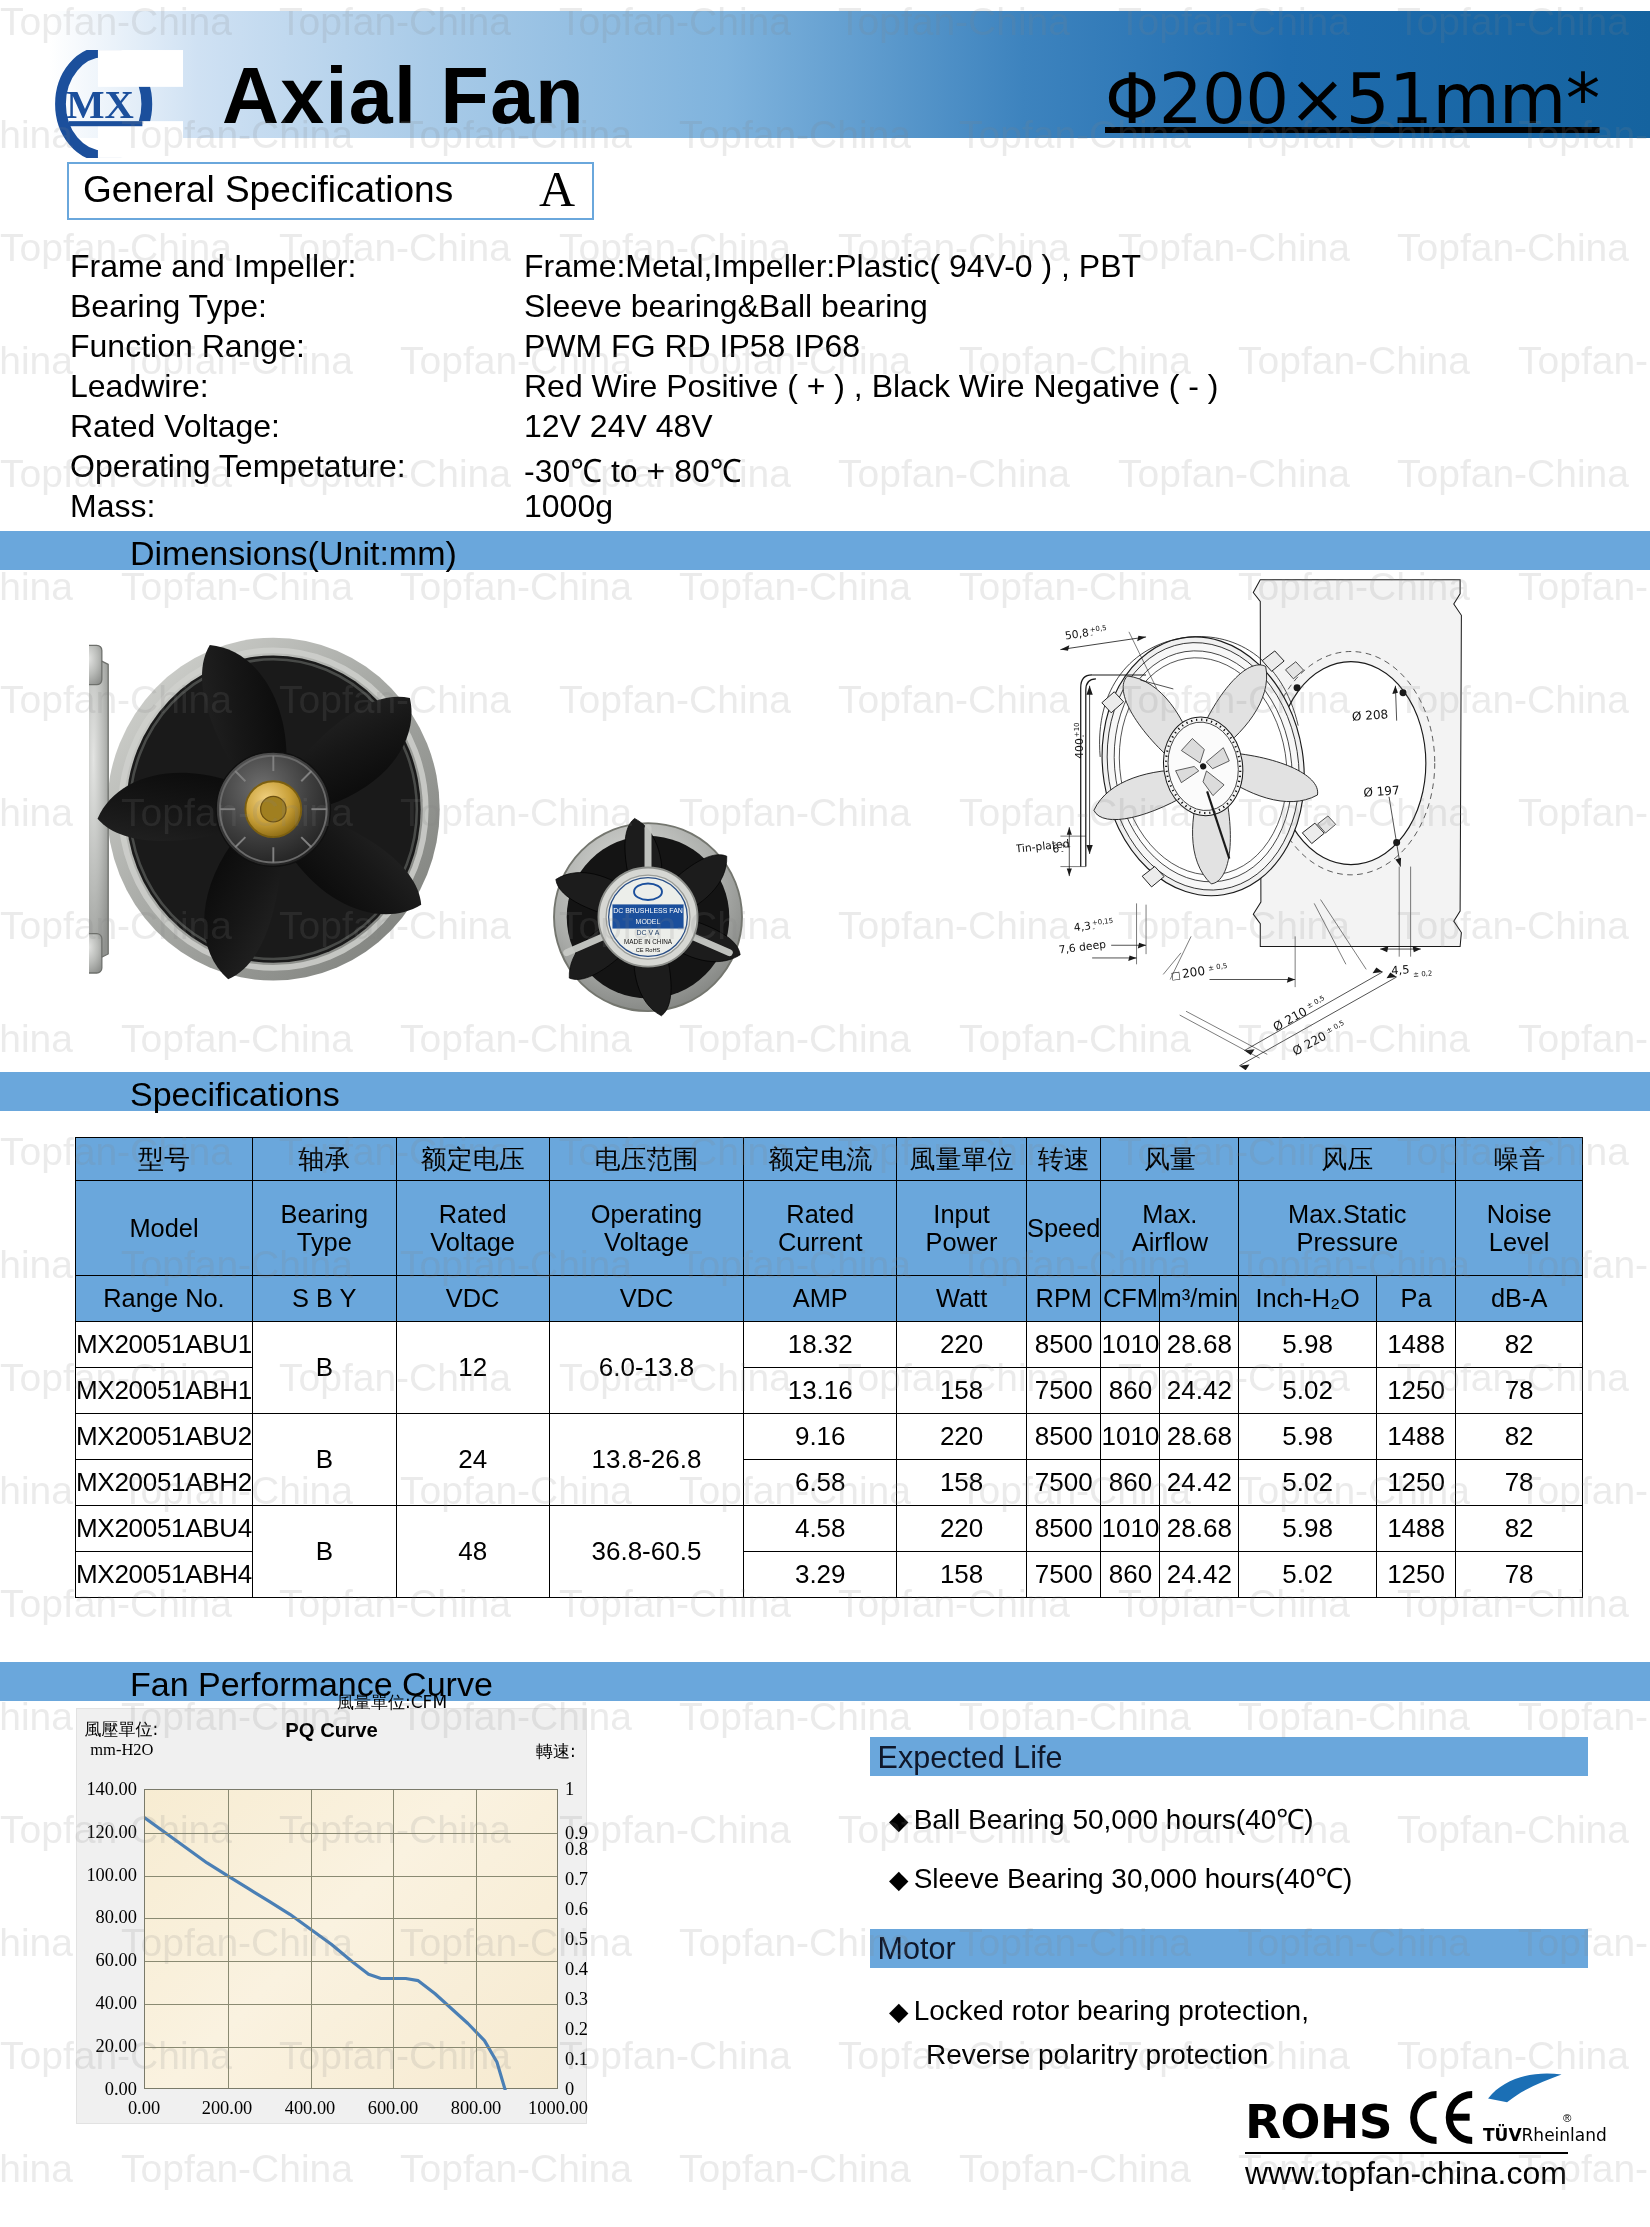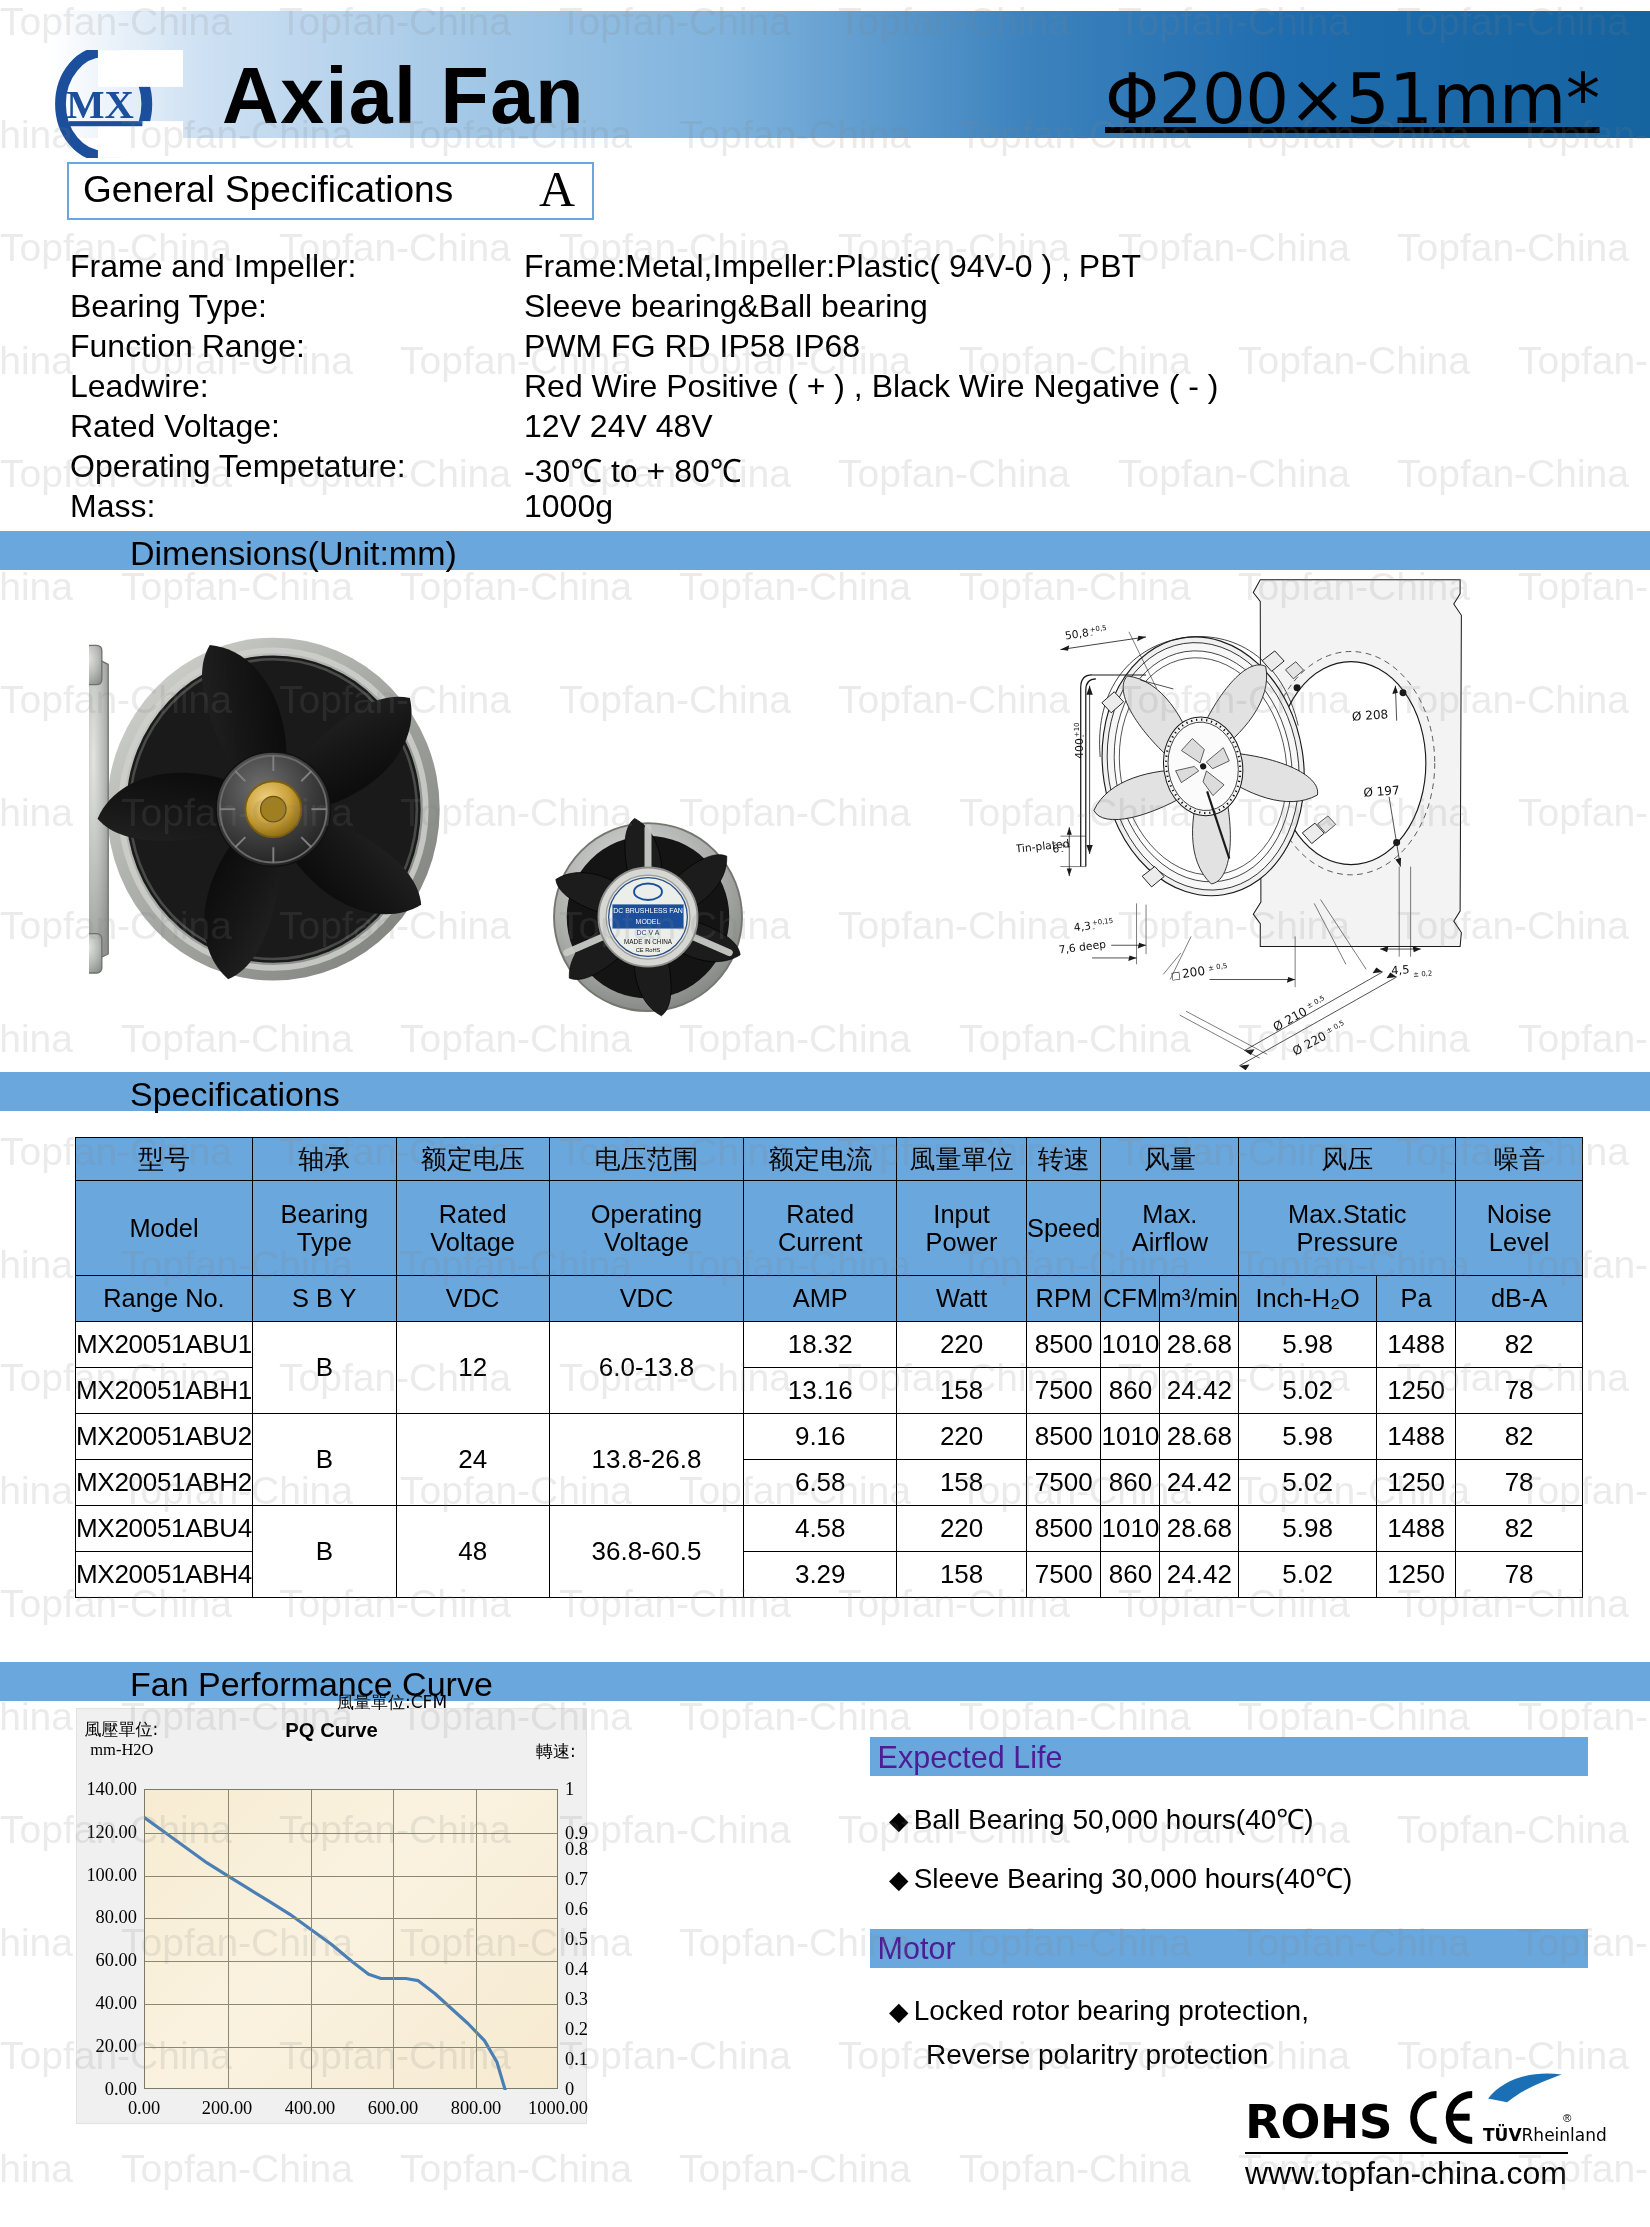--- a/index.html
+++ b/index.html
@@ -128,21 +128,21 @@
   .ytick { position:absolute; right:422px; font-size:18.4px; color:#000; white-space:nowrap;
     transform:translateY(-50%); font-family:"Liberation Serif", serif; }
   .y2tick { position:absolute; left:488px; font-size:18.4px; color:#000; white-space:nowrap;
     transform:translateY(-50%); font-family:"Liberation Serif", serif; }
   .xtick { position:absolute; top:389px; font-size:18.4px; color:#000; white-space:nowrap;
     transform:translateX(-50%); font-family:"Liberation Serif", serif; }
 
   
   #info-col { position:absolute; left:870px; top:1737px; width:718px; z-index:12; }
   .info-bar { height:39px; background:#6aa7dc; position:relative; }
-  .info-bar span { position:absolute; left:7.6px; top:2.5px; font-size:30.5px; color:#4c1d95; }
+  .info-bar span { position:absolute; left:7.6px; top:2.5px; font-size:30.5px; color:#0f172a; }
   .info-body { padding:21.6px 0 12.7px 19px; }
   .bullet-line { font-size:28px; color:#000; line-height:1.55; white-space:nowrap; }
   .bullet-line .dia { font-family:"DejaVu Sans", sans-serif; font-size:25.4px; padding-right:5.1px; }
   .sub-line { font-size:28px; color:#000; padding-left:37px; line-height:1.55; white-space:nowrap; }
 
   
   #footer-cert { position:absolute; left:1245px; top:2089px; width:330px; z-index:13; }
   #cert-row { position:relative; height:62px; }
   #rohs { position:absolute; left:0; top:5.1px; font-size:47px; font-weight:700; color:#000;
     font-family:"DejaVu Sans", sans-serif; letter-spacing:-0.6px; }

